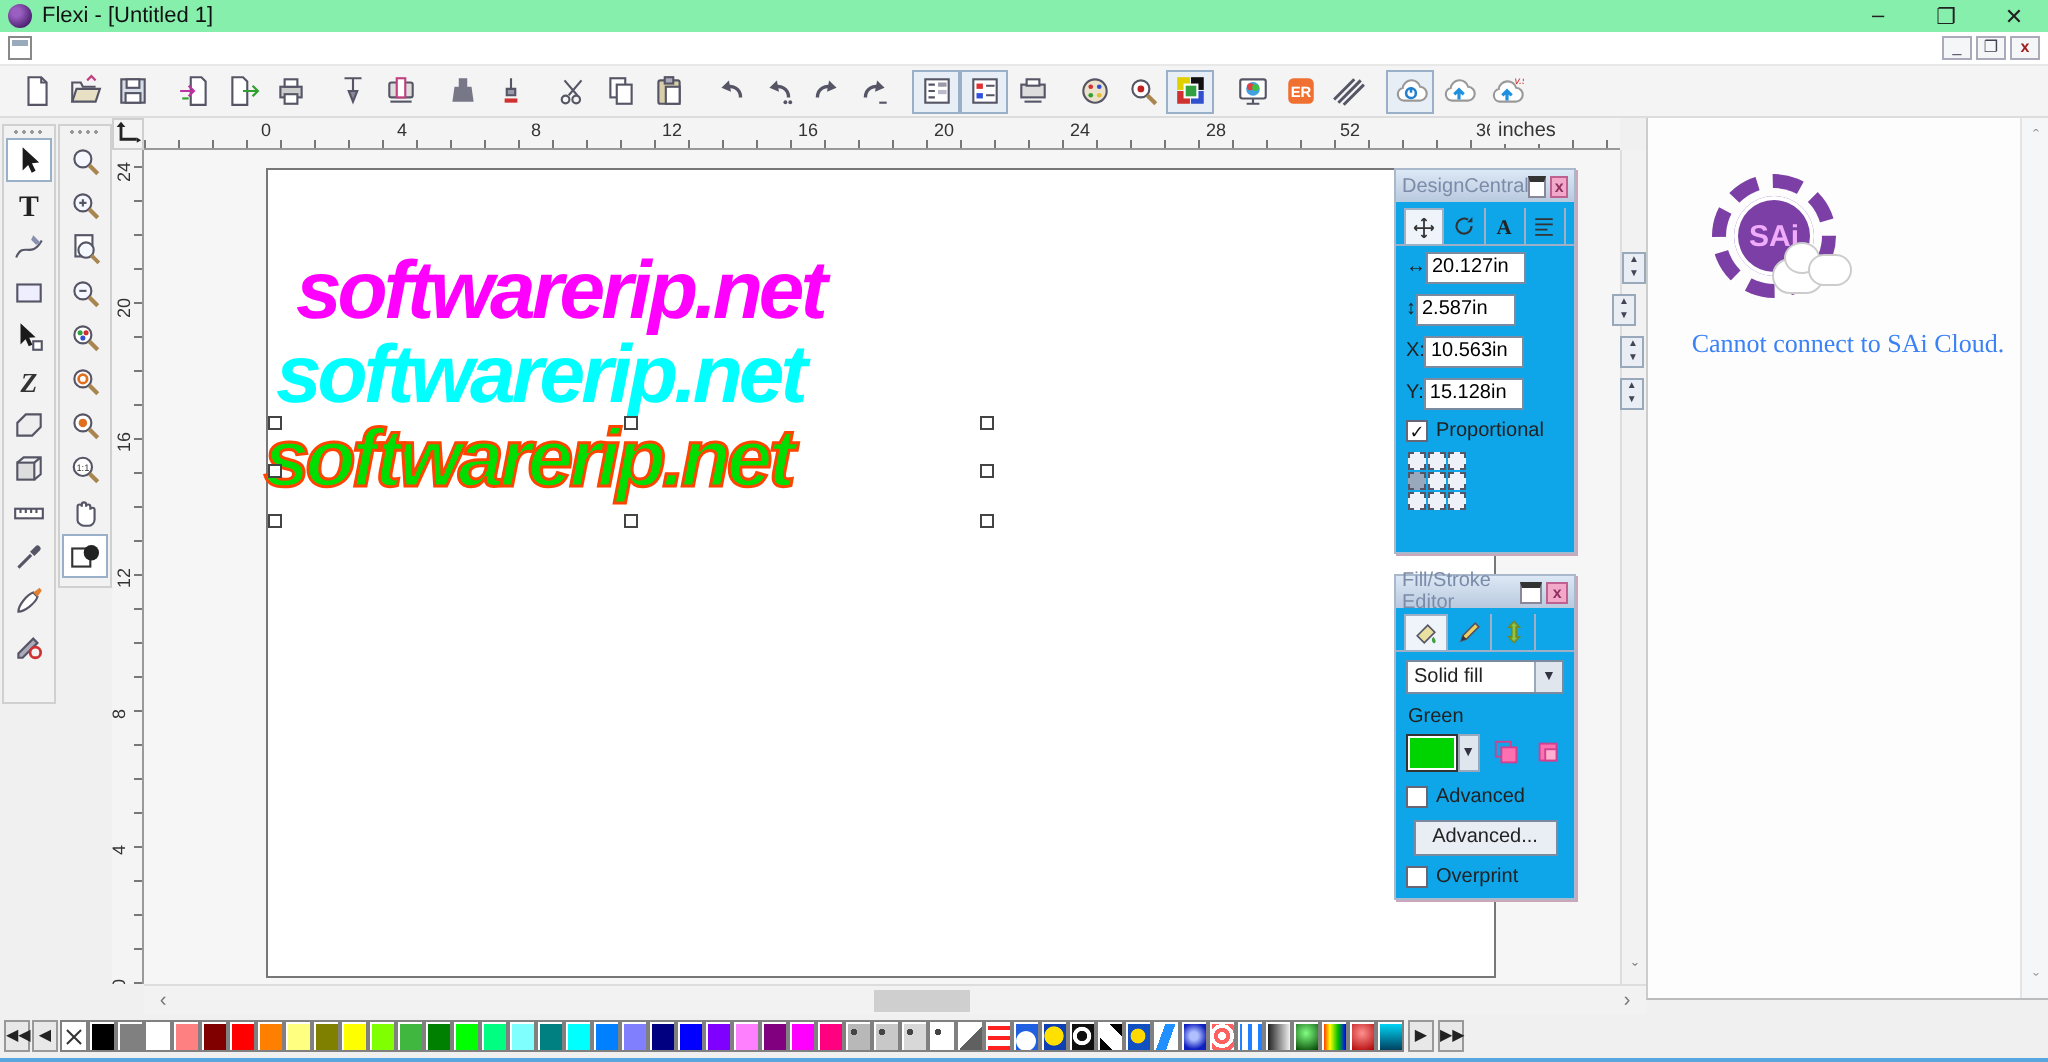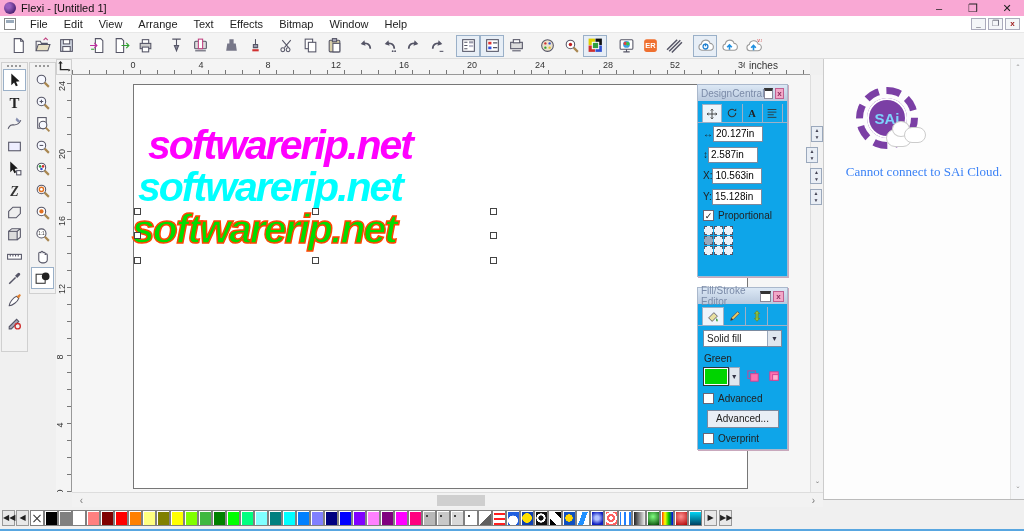--- a/index.html
+++ b/index.html
@@ -1,20 +1,20 @@
 <!DOCTYPE html>
 <html><head>
 <meta charset="utf-8">
 <style>
   * { margin:0; padding:0; box-sizing:border-box; }
   html,body { width:1024px; height:531px; overflow:hidden; font-family:"Liberation Sans",sans-serif; }
   #app { position:relative; width:1024px; height:531px; background:#f0f0f0; border-bottom:2px solid #58a6e0; }
 
   
-  #titlebar { position:absolute; top:0; left:0; right:0; height:16px; background:#f9a8d4; display:flex; align-items:center; font-size:11px; color:#111; }
+  #titlebar { position:absolute; top:0; left:0; right:0; height:16px; background:#86efac; display:flex; align-items:center; font-size:11px; color:#111; }
   #appicon { width:12px; height:12px; border-radius:50%; background:radial-gradient(circle at 35% 35%, #9a5fc0 20%, #4b2070 75%); margin:0 5px 0 4px; }
   #title-text { flex:0 0 auto; }
   #winbtns { margin-left:auto; display:flex; }
   .winbtn { width:34px; height:16px; display:flex; align-items:center; justify-content:center; font-size:11px; color:#222; }
   
   #menubar { position:absolute; top:16px; left:0; right:0; height:17px; background:#ffffff; display:flex; align-items:center; font-size:11px; color:#222; border-bottom:1px solid #e8e8e8; }
   #mdiicon { width:12px; height:12px; border:1px solid #888; background:#fff; margin:0 6px 0 4px; position:relative; }
   #mdiicon:after { content:""; position:absolute; left:1px; right:1px; top:1px; height:3px; background:#9ab; }
   .menu-item { padding:2px 8px; }
   #mdibtns { margin-left:auto; display:flex; margin-right:4px; }
@@ -94,21 +94,21 @@
   .pinkbtn { width:18px; height:16px; margin-left:6px; display:flex; align-items:center; justify-content:center; }
   .pinkbtn svg { width:15px; height:15px; }
   #advanced-btn { display:block; margin:3px auto 2px auto; width:72px; height:18px; background:#e9eef5; border:1px solid #7a8aa0; font-size:10px; text-align:center; line-height:16px; }
 
   
   #cloudpanel { position:absolute; top:59px; left:823px; width:201px; height:441px; background:#fdfdfd; border-left:1px solid #ccc; border-bottom:1px solid #bbb; }
   #cp-scroll { position:absolute; right:0; top:0; width:14px; height:100%; background:#f5f6f8; border-left:1px solid #e4e4e4; }
   #cp-scroll .arr { position:absolute; left:0; width:14px; height:14px; color:#999; font-size:9px; text-align:center; line-height:14px; }
   #sai-logo { position:absolute; left:32px; top:28px; width:70px; height:70px; }
   #sai-ring { position:absolute; left:0; top:0; width:62px; height:62px; border-radius:50%; border:7px dashed #7b3fa5; }
-  #sai-core { position:absolute; left:11px; top:11px; width:40px; height:40px; border-radius:50%; background:#7b3fa5; color:#7dd3fc; font-weight:bold; font-size:15px; display:flex; align-items:center; justify-content:center; box-shadow:0 0 0 2px #fff inset; }
+  #sai-core { position:absolute; left:11px; top:11px; width:40px; height:40px; border-radius:50%; background:#7b3fa5; color:#f0abfc; font-weight:bold; font-size:15px; display:flex; align-items:center; justify-content:center; box-shadow:0 0 0 2px #fff inset; }
   .cloudshape { position:absolute; background:#fff; border:1.5px solid #ccc; border-radius:50%; }
   #cloud-msg { position:absolute; top:105px; left:0; width:100%; text-align:center; font-family:"Liberation Serif",serif; font-size:13px; color:#3b82f6; }
 
   
   #palette { position:absolute; top:508px; left:0; right:0; height:20px; background:#f0f0f0; display:flex; align-items:center; padding-left:2px; }
   .palbtn { width:13px; height:16px; background:#e8e8e8; border:1px solid #999; font-size:8px; text-align:center; line-height:14px; color:#222; margin-right:1px; }
   .swatch { width:14px; height:16px; border:1px solid #808080; box-shadow:1px 1px 0 #fff inset; margin-right:0; position:relative; }
   .swatch.none:before, .swatch.none:after { content:""; position:absolute; left:1px; right:1px; top:7px; height:1px; background:#333; }
   .swatch.none:before { transform:rotate(45deg); } .swatch.none:after { transform:rotate(-45deg); }
   #corner-box { position:absolute; top:492px; left:56px; width:16px; height:15px; background:#f0f0f0; }
@@ -123,31 +123,20 @@
     <div id="title-text">Flexi - [Untitled 1]</div>
     <div id="winbtns">
       <div class="winbtn">–</div>
       <div class="winbtn">❐</div>
       <div class="winbtn">✕</div>
     </div>
   </div>
 
   <div id="menubar">
     <div id="mdiicon"></div>
-    <div id="menu-items" style="display:flex">
-        <div class="menu-item">File</div>
-        <div class="menu-item">Edit</div>
-        <div class="menu-item">View</div>
-        <div class="menu-item">Arrange</div>
-        <div class="menu-item">Text</div>
-        <div class="menu-item">Effects</div>
-        <div class="menu-item">Bitmap</div>
-        <div class="menu-item">Window</div>
-        <div class="menu-item">Help</div>
-      </div>
     <div id="mdibtns">
       <div class="mdibtn">_</div>
       <div class="mdibtn">❐</div>
       <div class="mdibtn close">x</div>
     </div>
   </div>
 
   <div id="toolbar">
       <div class="tbtn">
         <svg viewBox="0 0 16 16">

